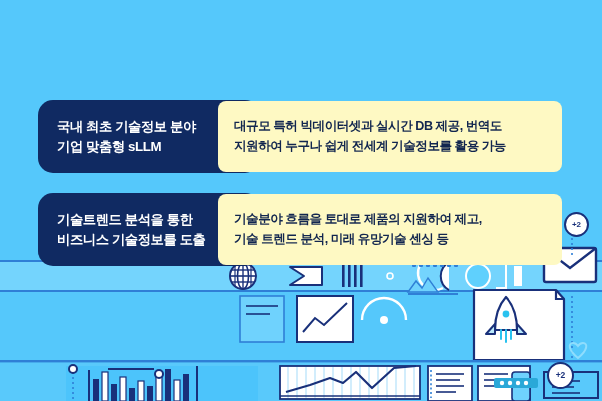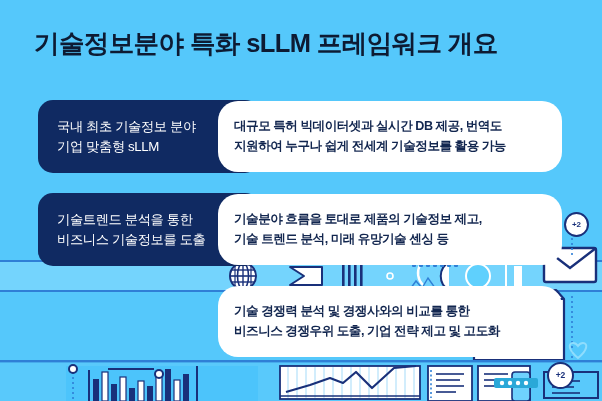--- a/index.html
+++ b/index.html
@@ -62,36 +62,36 @@
     background: #102a62;
     border-radius: 15px;
     box-sizing: border-box;
     display: flex;
     align-items: center;
     z-index: 1;
   }
   .label-text {
     color: #ffffff;
     font-size: 13.3px;
-    font-weight: normal;
+    font-weight: bold;
     line-height: 1.45;
     padding-left: 19px;
     padding-right: 8px;
     letter-spacing: -0.4px;
     white-space: pre-line;
   }
 
   .desc-bubble {
     position: absolute;
     left: 218px;
     top: 1px;
     width: 344px;
     height: 71px;
-    background: #ffffff;
-    border-radius: 20px;
+    background: #fef9c3;
+    border-radius: 8px;
     box-sizing: border-box;
     display: flex;
     align-items: center;
     z-index: 2;
   }
   .desc-text {
     color: #12264f;
     font-size: 12.6px;
     font-weight: bold;
     line-height: 1.55;
@@ -298,44 +298,39 @@
               justify-content:center;z-index:15;">
     <span style="font-size:8px;font-weight:bold;color:#19307a;line-height:1;">+2</span>
   </div>
 
   <div style="position:absolute;left:547px;top:362px;width:23px;height:23px;border-radius:50%;
               background:#ffffff;border:2px solid #19307a;display:flex;align-items:center;
               justify-content:center;z-index:15;">
     <span style="font-size:8.5px;font-weight:bold;color:#19307a;line-height:1;">+2</span>
   </div>
 
-  <div id="page-title">기술정보분야 특화 sLLM 프레임워크 개요</div>
 
   <div class="row" id="row-0">
     <div class="label-pill">
       <div class="label-text">국내 최초 기술정보 분야
 기업 맞춤형 sLLM</div>
     </div>
     <div class="desc-bubble">
       <div class="desc-text">대규모 특허 빅데이터셋과 실시간 DB 제공, 번역도
 지원하여 누구나 쉽게 전세계 기술정보를 활용 가능</div>
     </div>
   </div>
 
   <div class="row" id="row-1">
     <div class="label-pill">
       <div class="label-text">기술트렌드 분석을 통한
 비즈니스 기술정보를 도출</div>
     </div>
     <div class="desc-bubble">
-      <div class="desc-text">기술분야 흐름을 토대로 제품의 기술정보 제고,
+      <div class="desc-text">기술분야 흐름을 토대로 제품의 지원하여 제고,
 기술 트렌드 분석, 미래 유망기술 센싱 등</div>
     </div>
   </div>
 
   <div class="row" id="row-2">
-    <div class="desc-bubble">
-      <div class="desc-text">기술 경쟁력 분석 및 경쟁사와의 비교를 통한
-비즈니스 경쟁우위 도출, 기업 전략 제고 및 고도화</div>
-    </div>
   </div>
 
 </div>
 
 </body></html>

